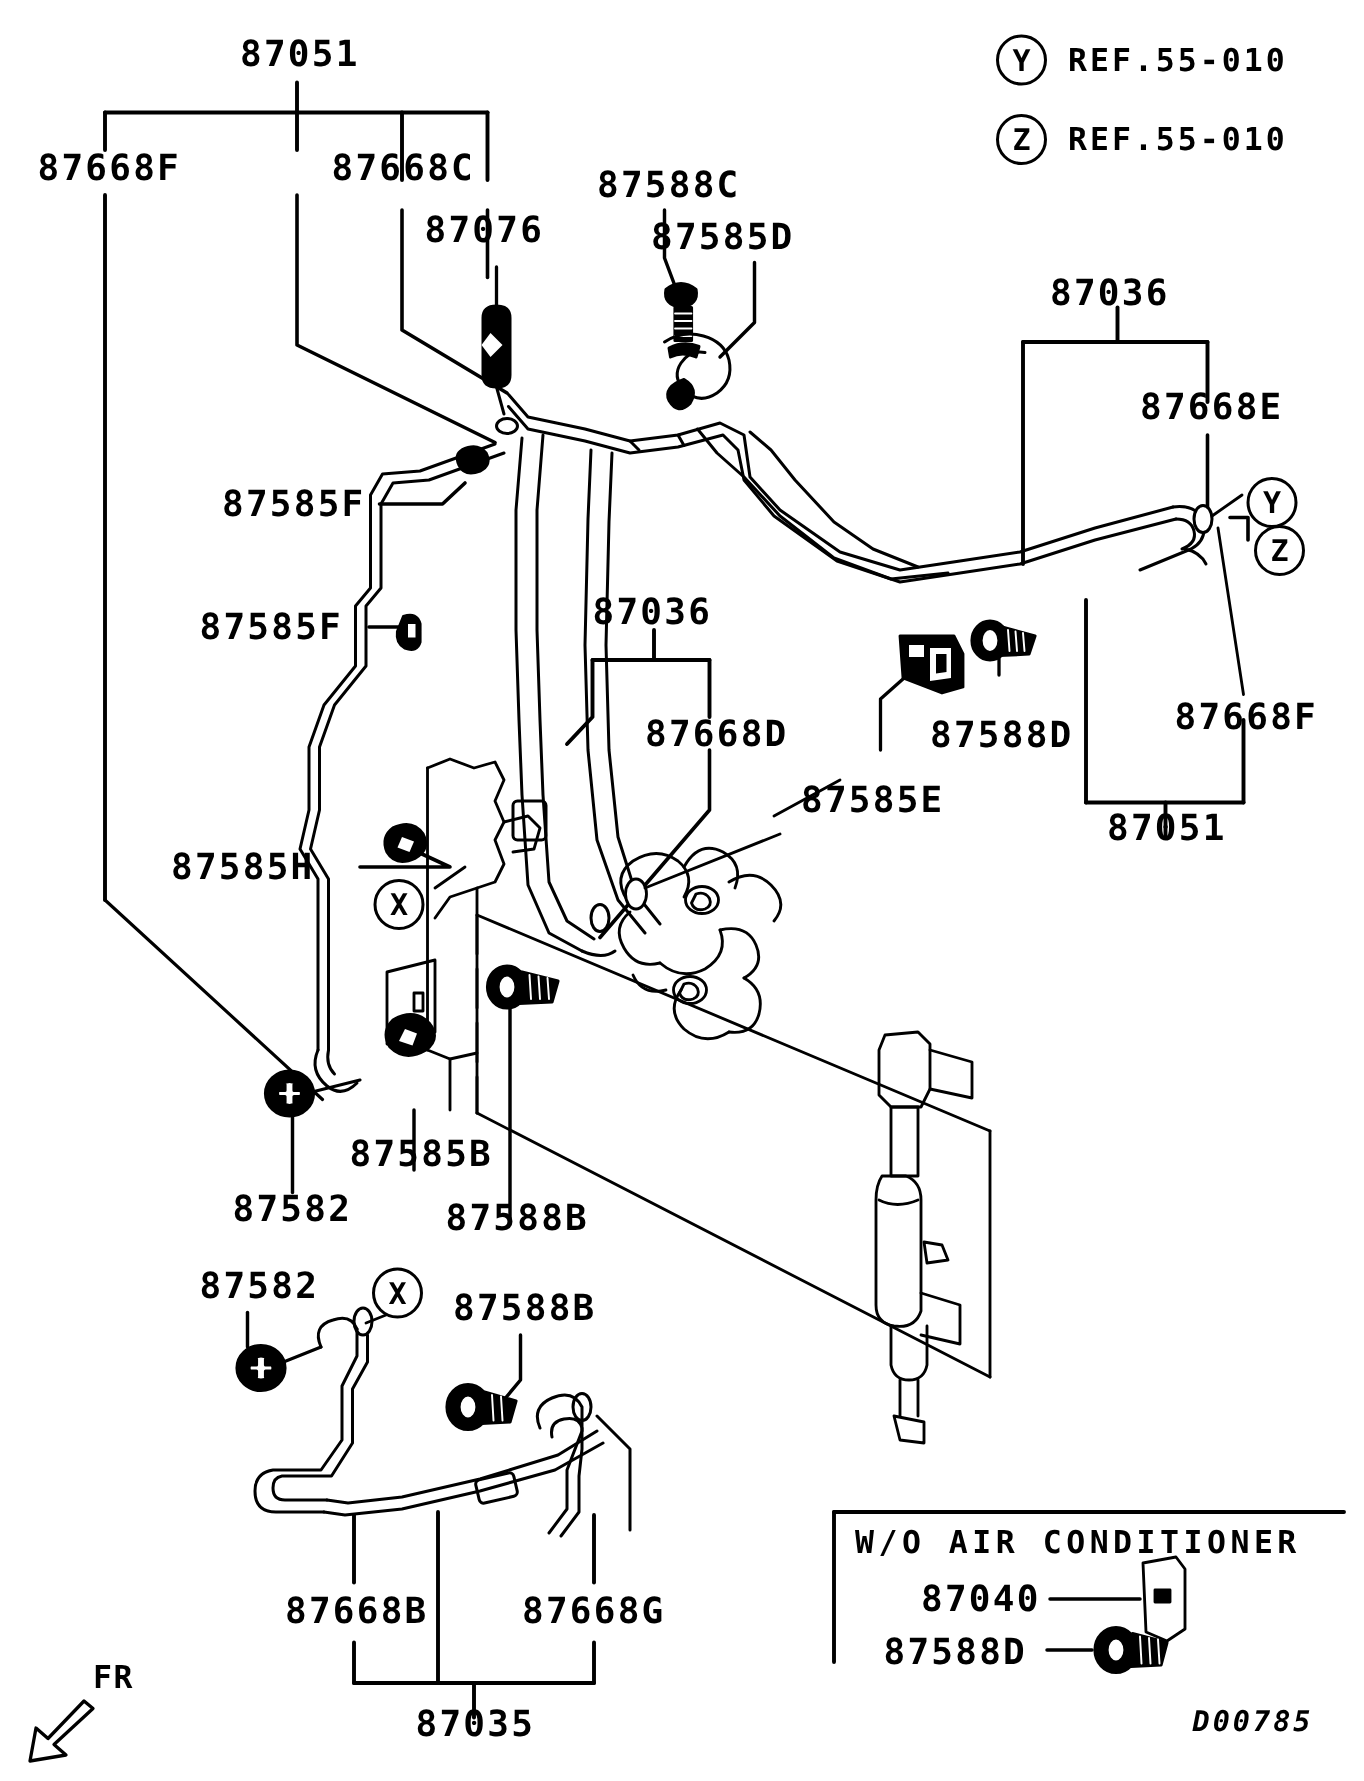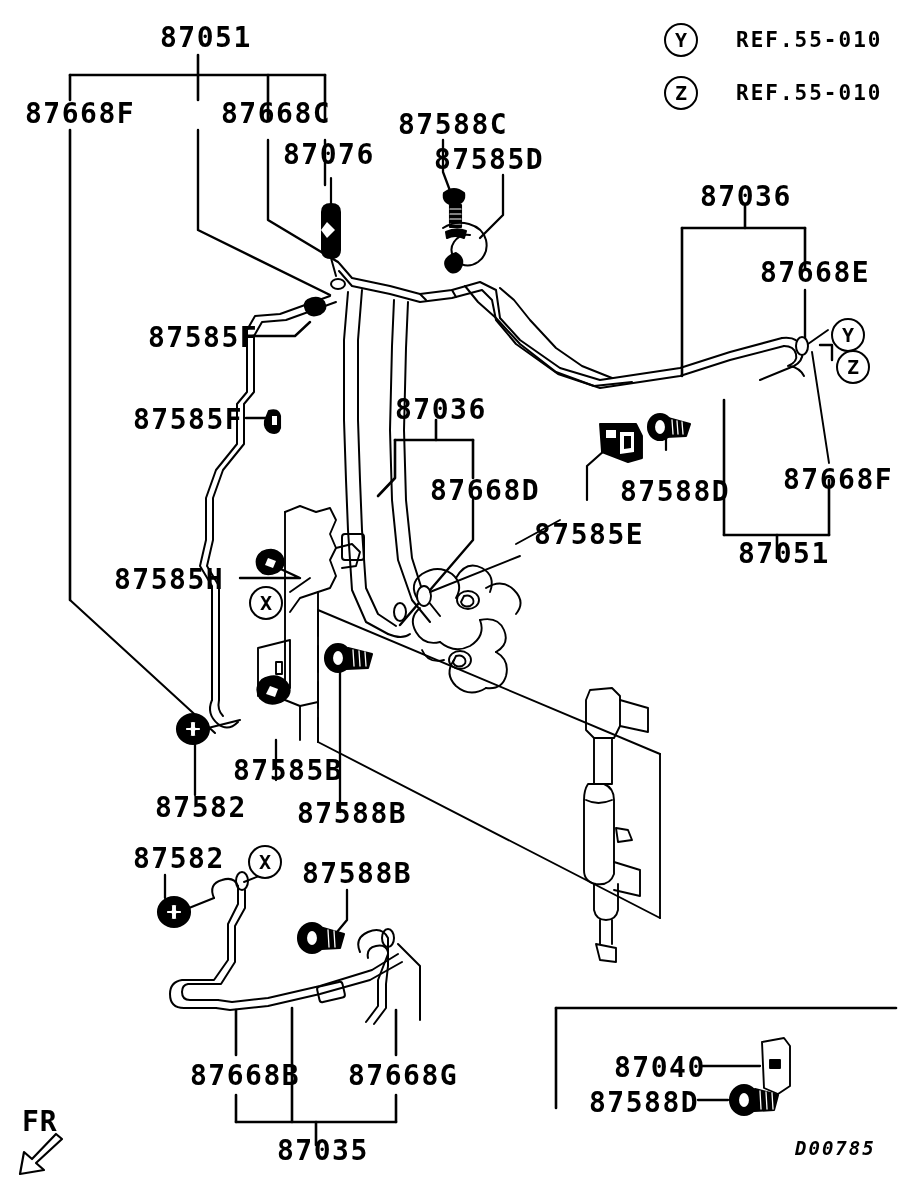--- a/index.html
+++ b/index.html
@@ -1,26 +1,26 @@
 <!DOCTYPE html>
 <html><head>
 <meta charset="utf-8">
 <style>
   html,body{margin:0;padding:0;background:#fff;}
   body{width:909px;height:1187px;position:relative;
        font-family:"DejaVu Sans Mono","Liberation Mono",monospace;}
   #stage{position:absolute;left:0;top:0;width:909px;height:1187px;overflow:hidden;background:#fff;}
   svg.layer{position:absolute;left:0;top:0;width:909px;height:1187px;}
-  .lbl{position:absolute;white-space:nowrap;color:#000;font-size:28px;
+  .lbl{position:absolute;white-space:nowrap;color:#000;font-size:24px;
        font-family:"DejaVu Sans Mono","Liberation Mono",monospace;
        letter-spacing:1.5px;font-weight:700;line-height:1;}
-  .lbl.ref{font-size:21px;letter-spacing:2px;margin-left:24px;}
+  .lbl.ref{font-size:21px;letter-spacing:2px;}
   .lbl.ttl{font-size:21px;letter-spacing:3px;}
   .lbl.dwg{font-size:19px;letter-spacing:2px;}
-  .lbl.fr{font-size:28px;letter-spacing:1px;}
+  .lbl.fr{font-size:21px;letter-spacing:1px;margin-left:40px;}
   .ckt{position:absolute;border:2.5px solid #000;border-radius:50%;
        width:34px;height:34px;box-sizing:border-box;background:#fff;
        display:flex;align-items:center;justify-content:center;
        font-size:20px;font-weight:700;color:#000;
        font-family:"DejaVu Sans Mono","Liberation Mono",monospace;}
 </style>
 </head>
 <body>
 
 <div id="stage">
@@ -342,19 +342,20 @@
   <div class="ckt" style="left:664px;top:23px;">Y</div>
   <div class="lbl ref" style="left:712px;top:30px;">REF.55-010</div>
   <div class="ckt" style="left:664px;top:76px;">Z</div>
   <div class="lbl ref" style="left:712px;top:83px;">REF.55-010</div>
 
   <div class="ckt" style="left:249px;top:586px;">X</div>
   <div class="ckt" style="left:248px;top:845px;">X</div>
   <div class="ckt" style="left:831px;top:318px;">Y</div>
   <div class="ckt" style="left:836px;top:350px;">Z</div>
 
+  <div class="lbl ttl" style="left:570px;top:1018px;">W/O AIR CONDITIONER</div>
   <div class="lbl" style="left:614px;top:1054px;">87040</div>
   <div class="lbl" style="left:589px;top:1089px;">87588D</div>
 
   <div class="lbl dwg" style="left:795px;top:1139px;font-style:italic;">D00785</div>
   <div class="lbl fr" style="left:22px;top:1108px;">FR</div>
 
 </div>
 
 </body></html>

